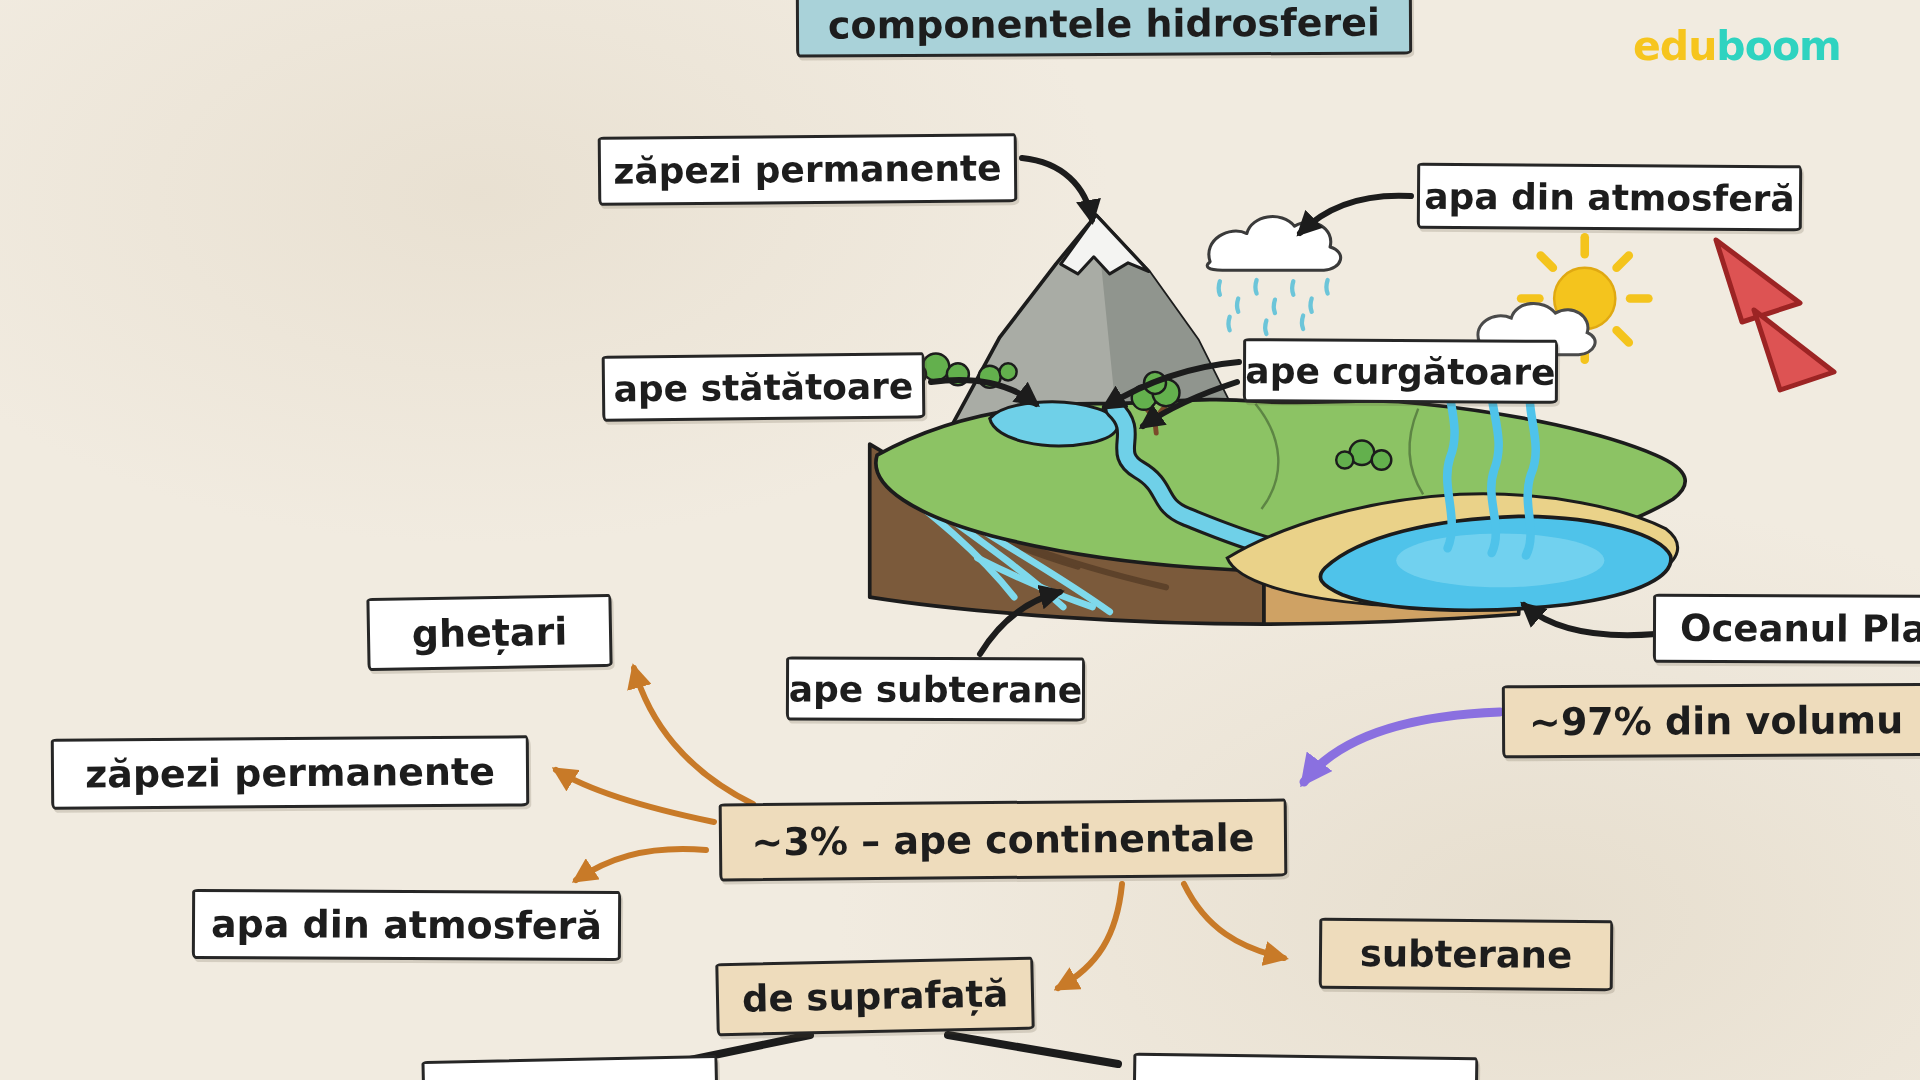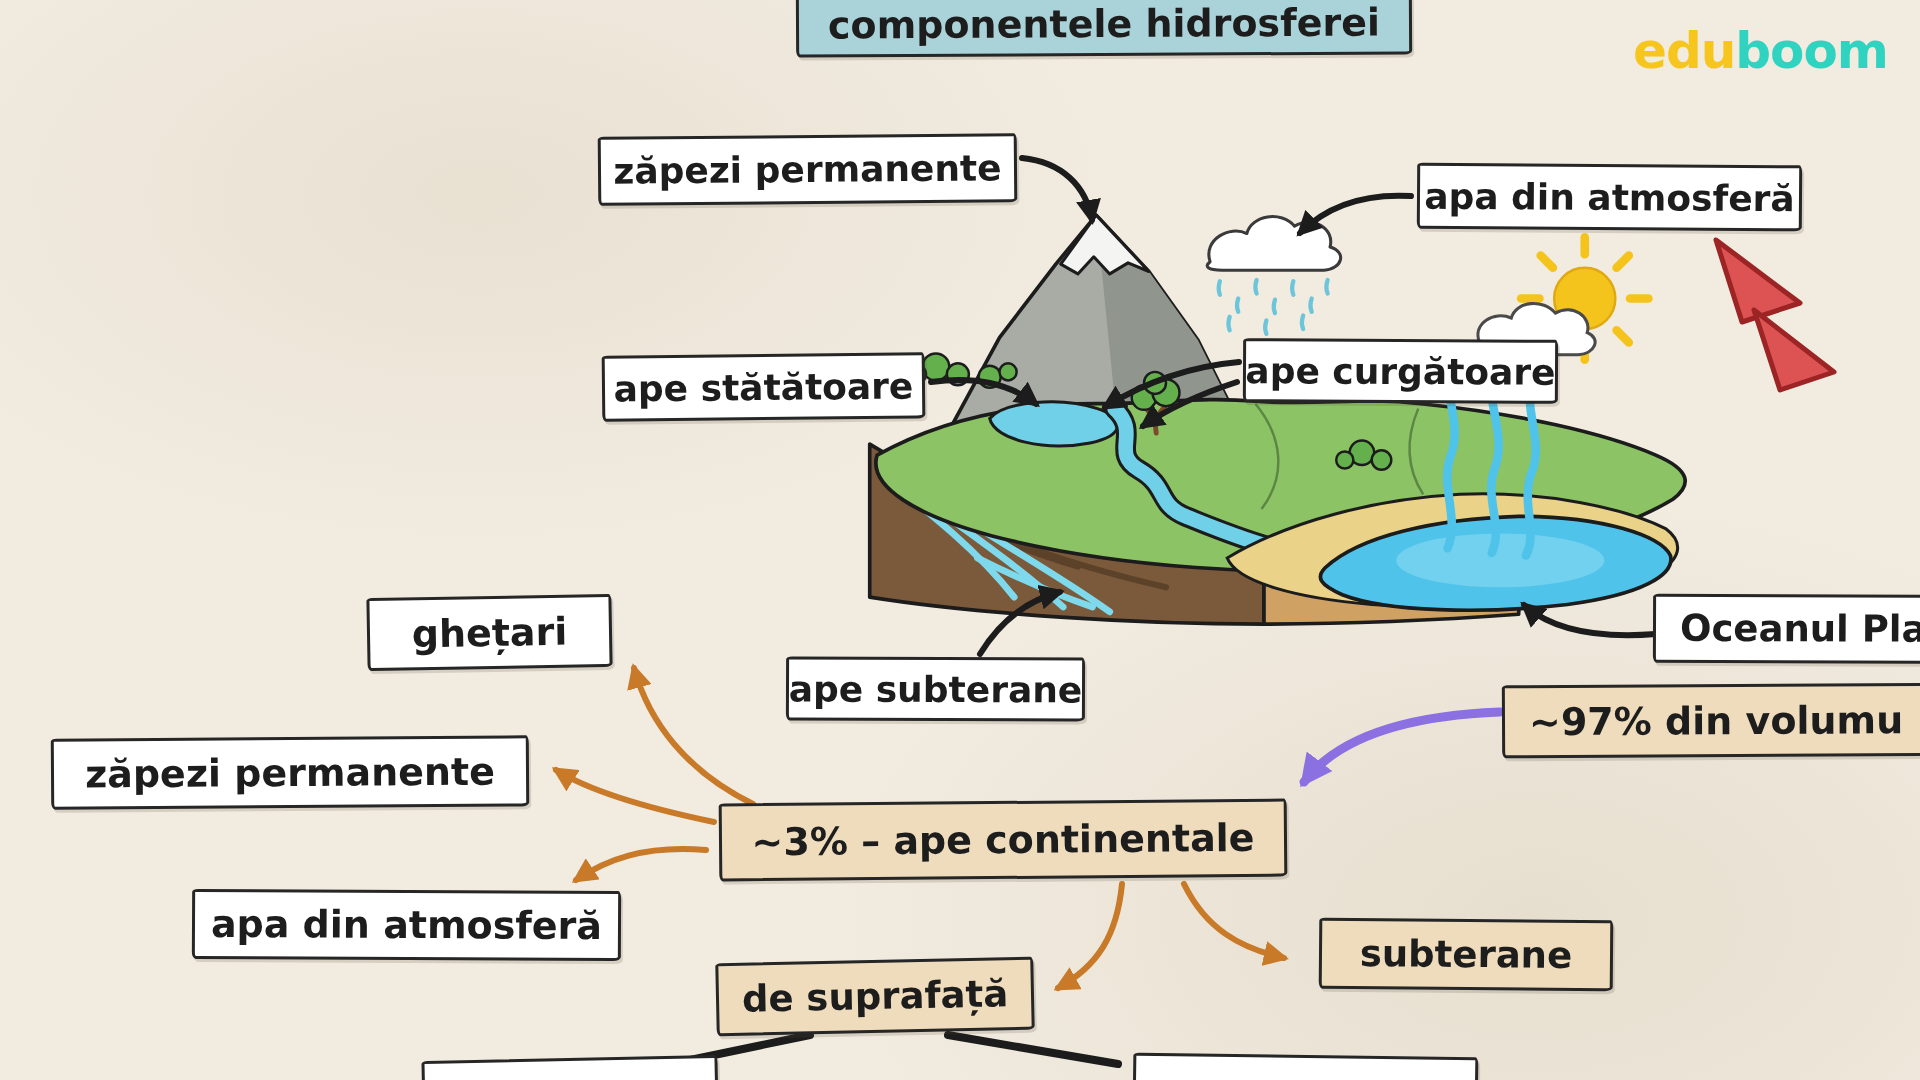--- a/index.html
+++ b/index.html
@@ -19,21 +19,21 @@
     border:3px solid #262626;background:#ffffff;
     border-radius:6px 3px 8px 4px / 3px 8px 4px 7px;
     box-shadow:2px 3px 0 rgba(90,75,55,.18);
     box-sizing:border-box;
   }
   .tan{background:#eedcbc;}
   .blue{background:#a9d2d9;}
   .left-align{justify-content:flex-start;padding-left:24px;}
   .illus,.arrows{position:absolute;}
   .arrows{left:0;top:0;width:1920px;height:1080px;pointer-events:none;}
-  .logo{position:absolute;left:1633px;top:22px;font-size:50px;font-weight:800;letter-spacing:-1px;}
+  .logo{position:absolute;left:1633px;top:22px;font-size:41px;font-weight:800;letter-spacing:-1px;}
   .logo .edu{color:#f6c51e;}
   .logo .boom{color:#2fd3c0;}
 </style>
 </head>
 <body>
 
 <div>
 
   <svg class="illus" viewBox="0 0 740 360" style="left:833px;top:193px;width:906px;height:441px">
     <g>

